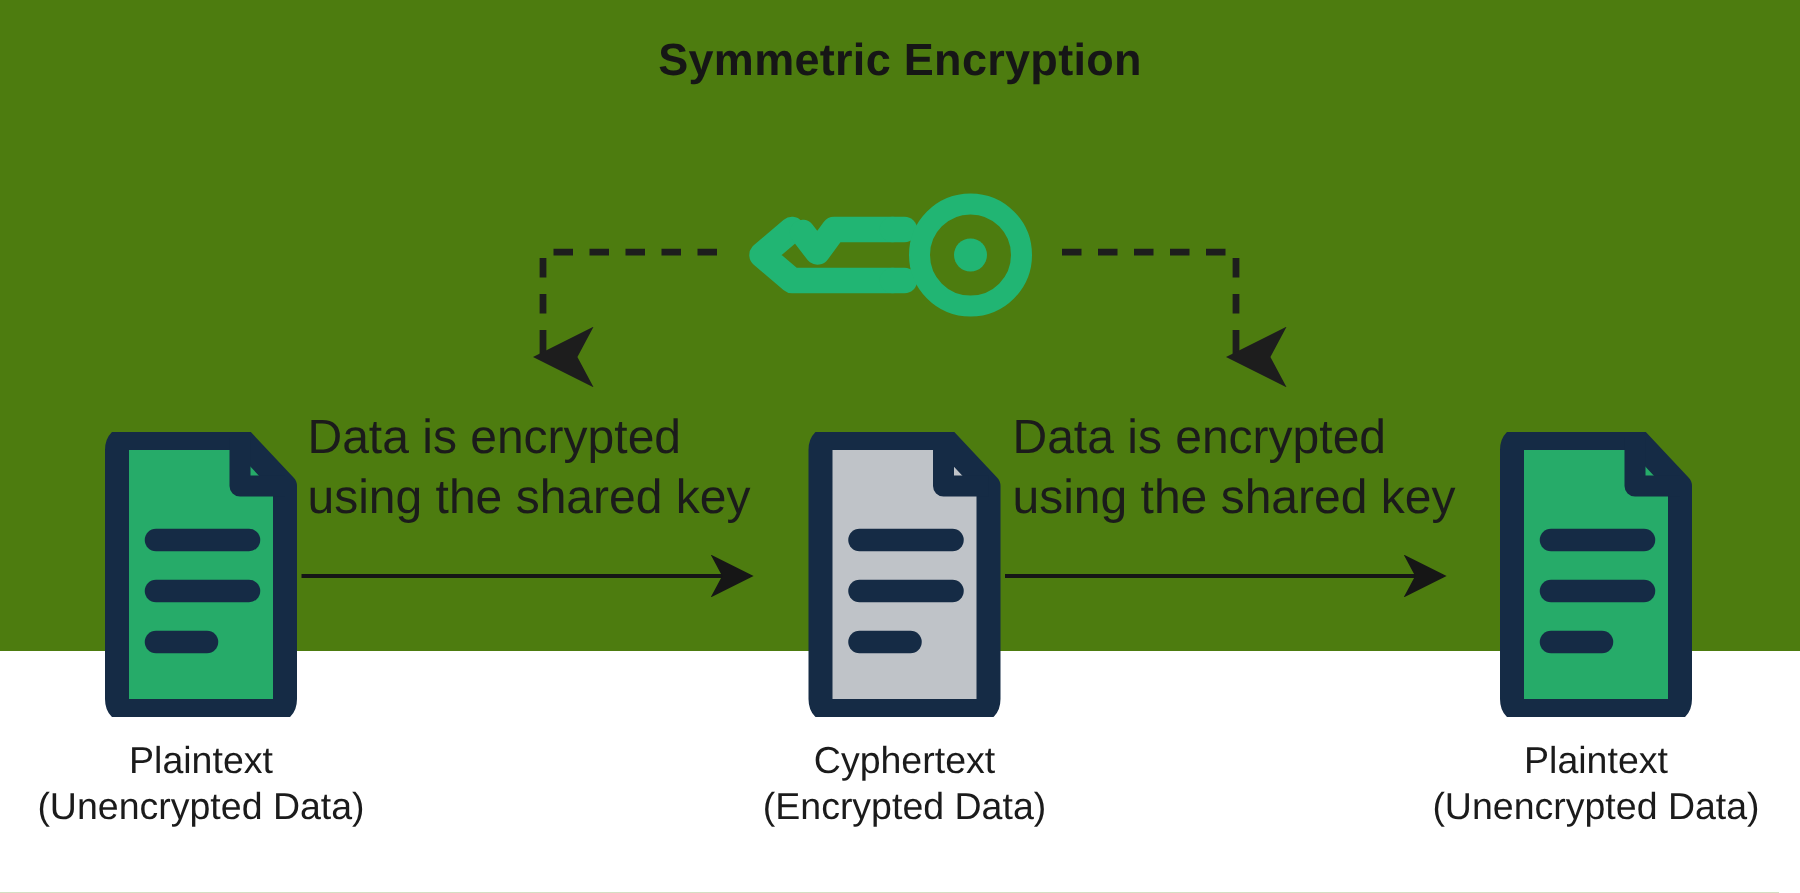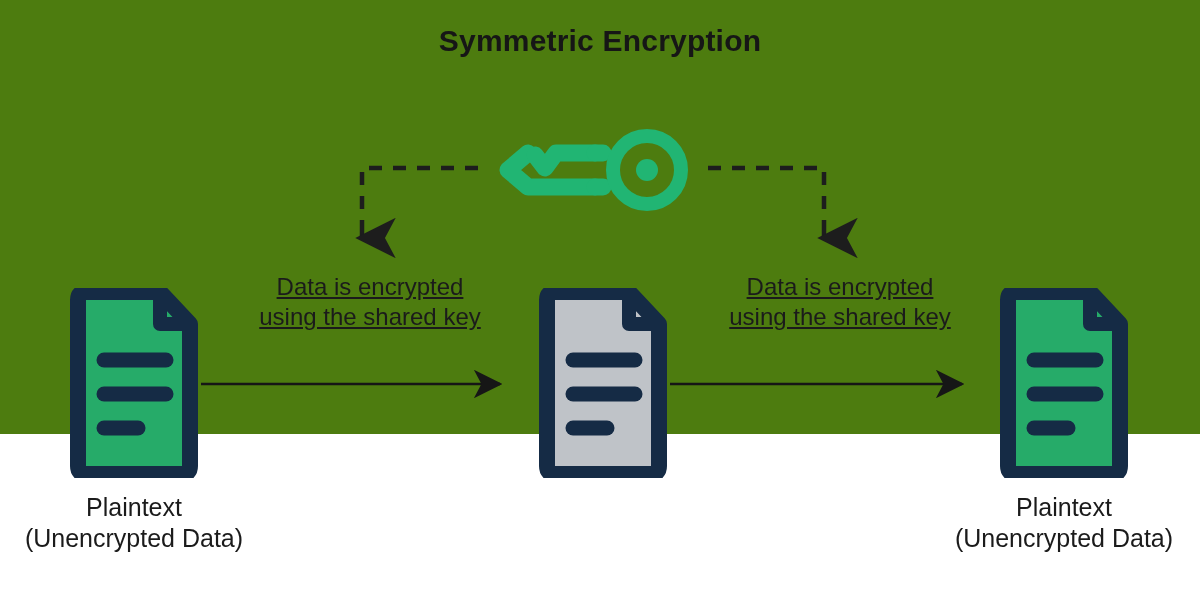--- a/index.html
+++ b/index.html
@@ -40,26 +40,25 @@
     position: absolute;
     left: 495px;
     top: 125px;
     width: 210px;
     height: 90px;
   }
 
   
   .callout {
     position: absolute;
-    text-align: center;
-    font-size: 24px;
+    text-align: left;
+    font-size: 32px;
     line-height: 1.24;
     color: #1b1b1b;
     white-space: nowrap;
-    text-decoration: underline;
   }
   .callout-left  { left: 205px; top: 272px; width: 330px; }
   .callout-right { left: 675px; top: 272px; width: 330px; }
 
   
   .doc {
     position: absolute;
     width: 132px;
     height: 190px;
   }
@@ -191,20 +190,22 @@
       </g>
     </svg>
   </div>
 
   <div class="caption caption-1">
     <div>Plaintext</div>
     <div>(Unencrypted Data)</div>
   </div>
 
   <div class="caption caption-2">
+    <div>Cyphertext</div>
+    <div>(Encrypted Data)</div>
   </div>
 
   <div class="caption caption-3">
     <div>Plaintext</div>
     <div>(Unencrypted Data)</div>
   </div>
 
 </div>
 
 </body></html>

